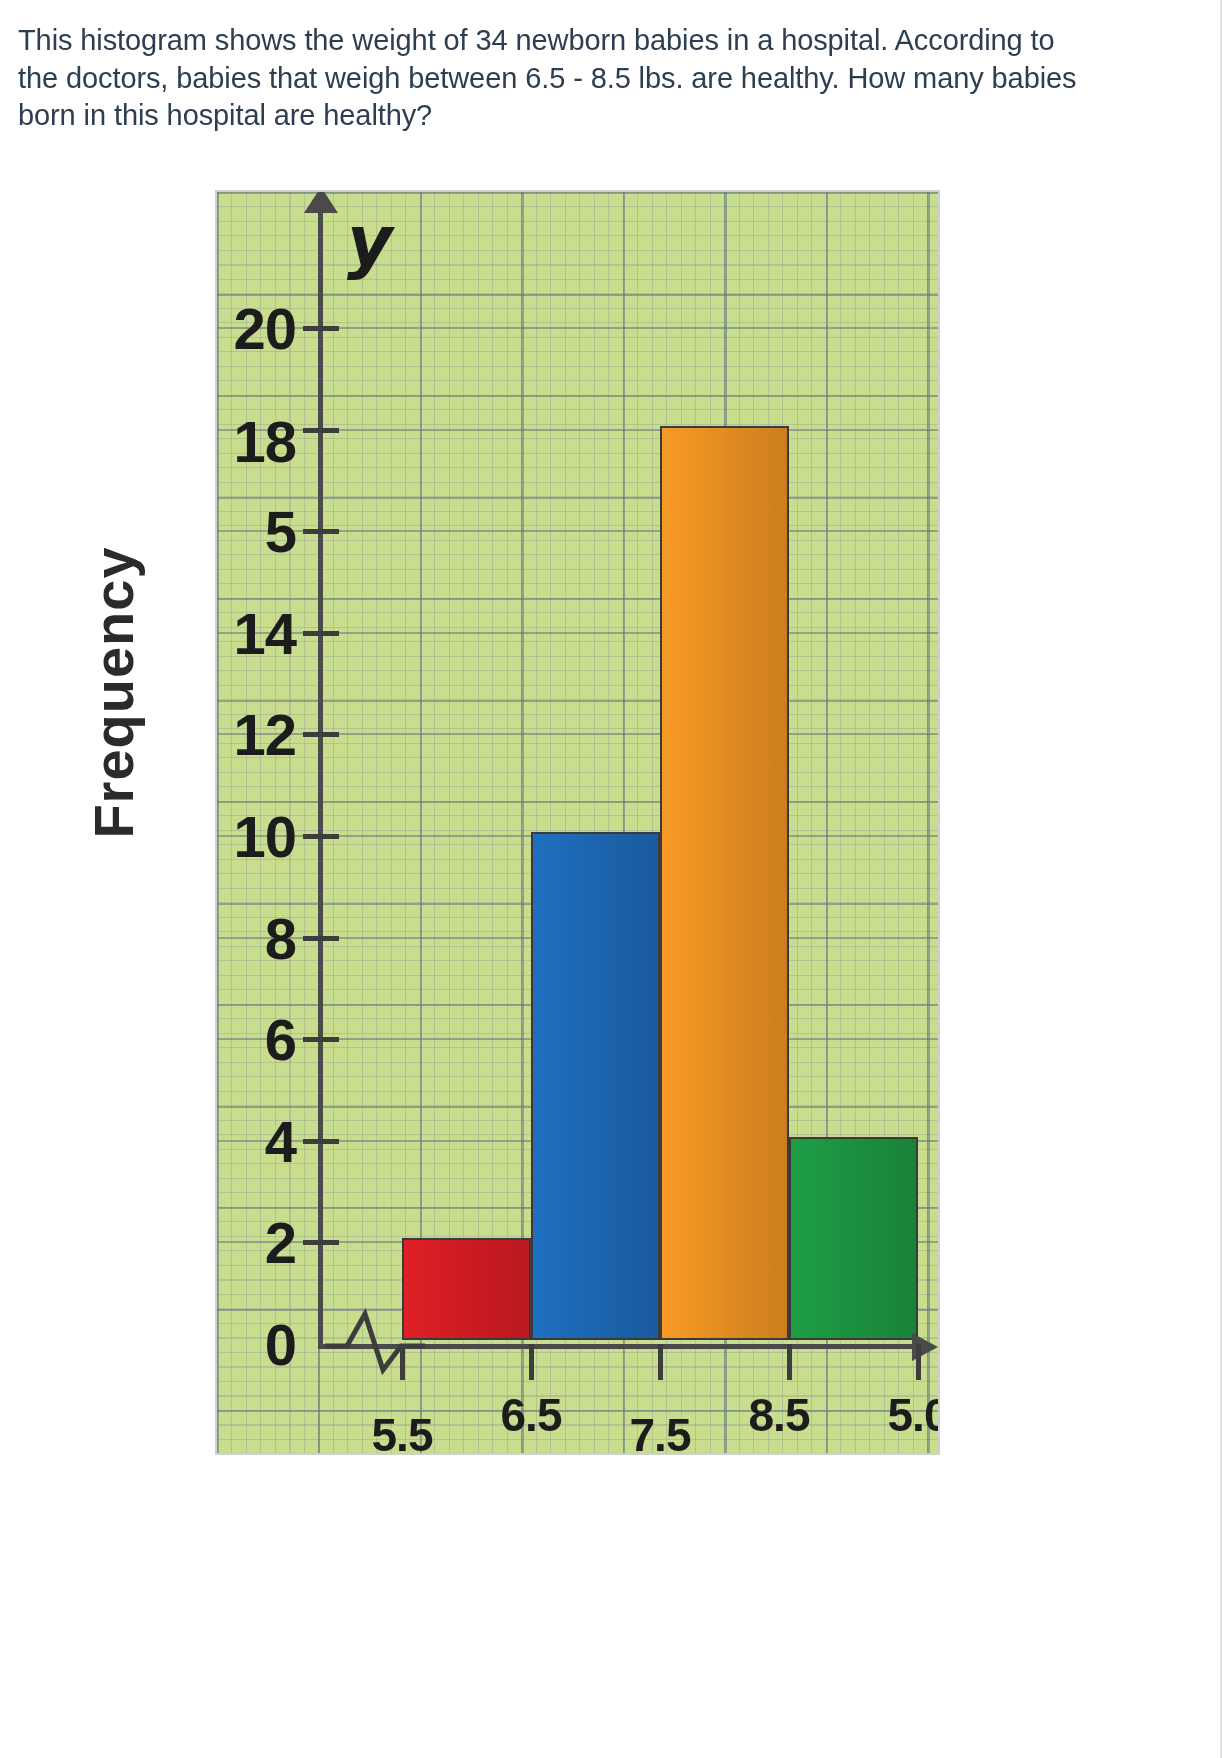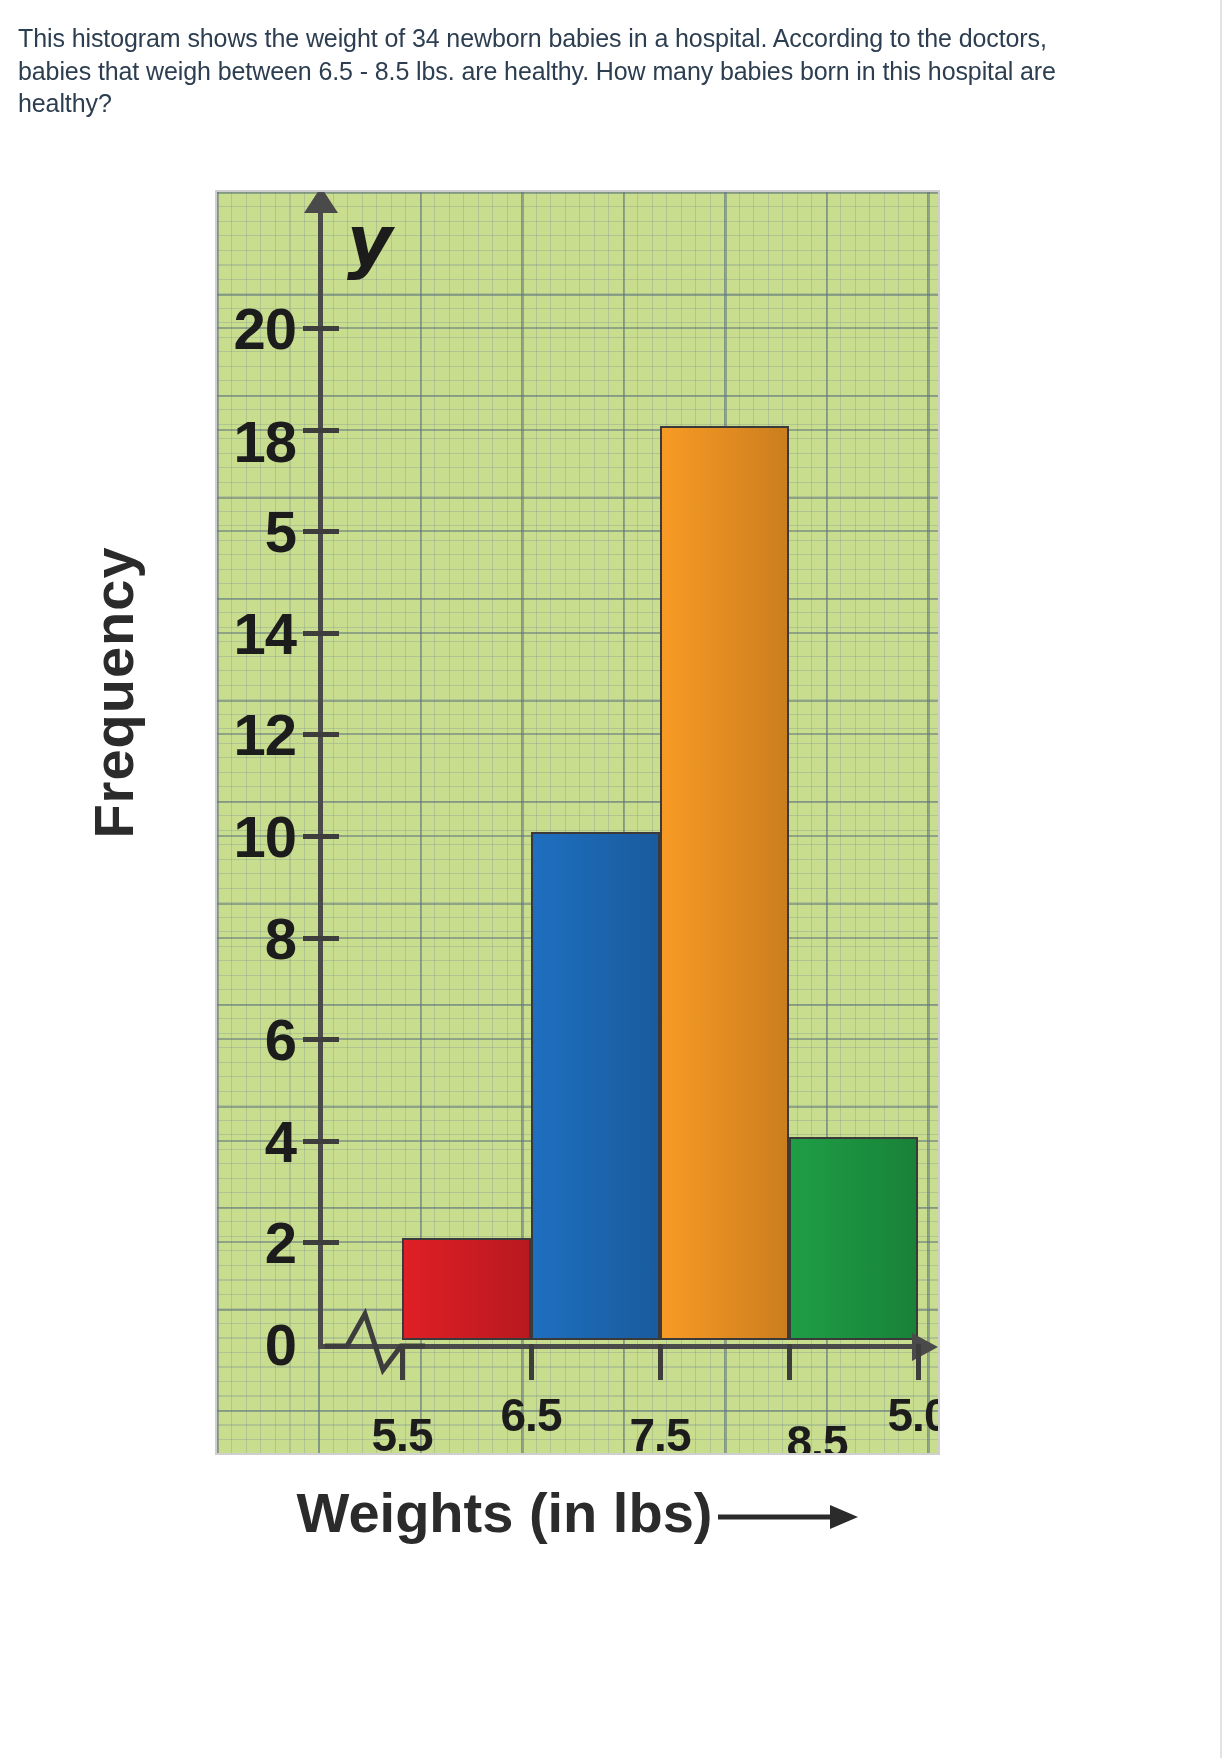--- a/index.html
+++ b/index.html
@@ -20,21 +20,21 @@
     width: 2px; height: 1758px;
     background: #e3e3e3;
   }
 
   
   .prompt {
     position: absolute;
     left: 18px;
     top: 22px;
     width: 1070px;
-    font-size: 25px;
+    font-size: 29px;
     line-height: 1.30;
     color: #2c3e50;
     letter-spacing: -0.1px;
   }
 
   
   .figure {
     position: absolute;
     left: 0;
     top: 150px;
@@ -274,29 +274,23 @@
         <div class="ytick-label" style="top: 103px;">20</div>
       </div>
     <div id="xticks">
         <div class="xtick" style="left: 183px;"></div>
         <div class="xtick-label" style="left: 125px; margin-top: 20px;">5.5</div>
         <div class="xtick" style="left: 312px;"></div>
         <div class="xtick-label" style="left: 254px;">6.5</div>
         <div class="xtick" style="left: 441px;"></div>
         <div class="xtick-label" style="left: 383px; margin-top: 20px;">7.5</div>
         <div class="xtick" style="left: 570px;"></div>
-        <div class="xtick-label" style="left: 540px; margin-top: 27px;">8.5</div>
+        <div class="xtick-label" style="left: 502px;">8.5</div>
         <div class="xtick" style="left: 699px;"></div>
         <div class="xtick-label" style="left: 641px;">5.0</div>
       </div>
 
     <div class="axis-letter-y">y</div>
 
   </div>
 
-  <div class="xcaption">
-    <span>Weights (in lbs)</span><svg class="arrow-line" width="140" height="34" viewBox="0 0 140 34">
-      <line x1="0" y1="17" x2="118" y2="17" stroke="#2b2b2b" stroke-width="5"></line>
-      <polygon points="112,5 140,17 112,29" fill="#2b2b2b"></polygon>
-    </svg>
-  </div>
 
 </div>
 
 </body></html>

